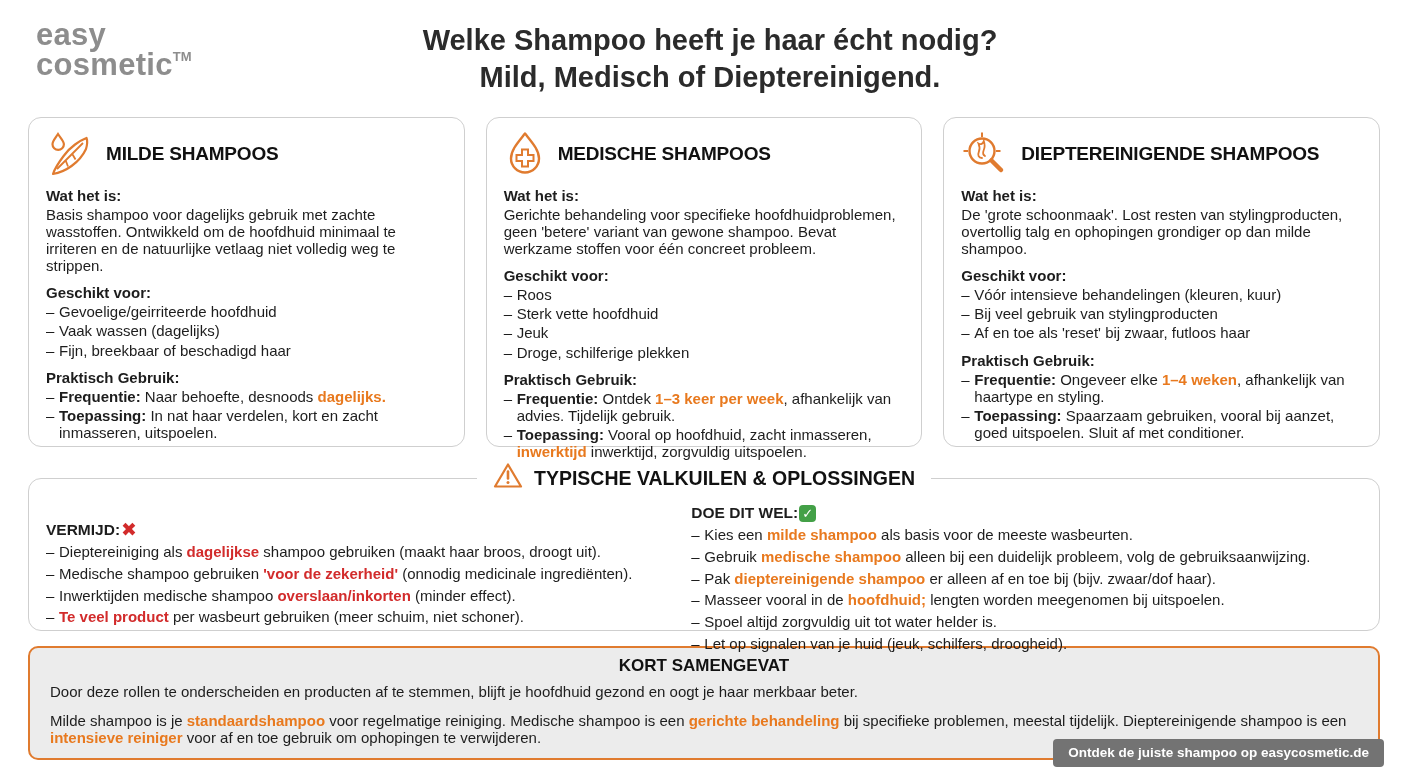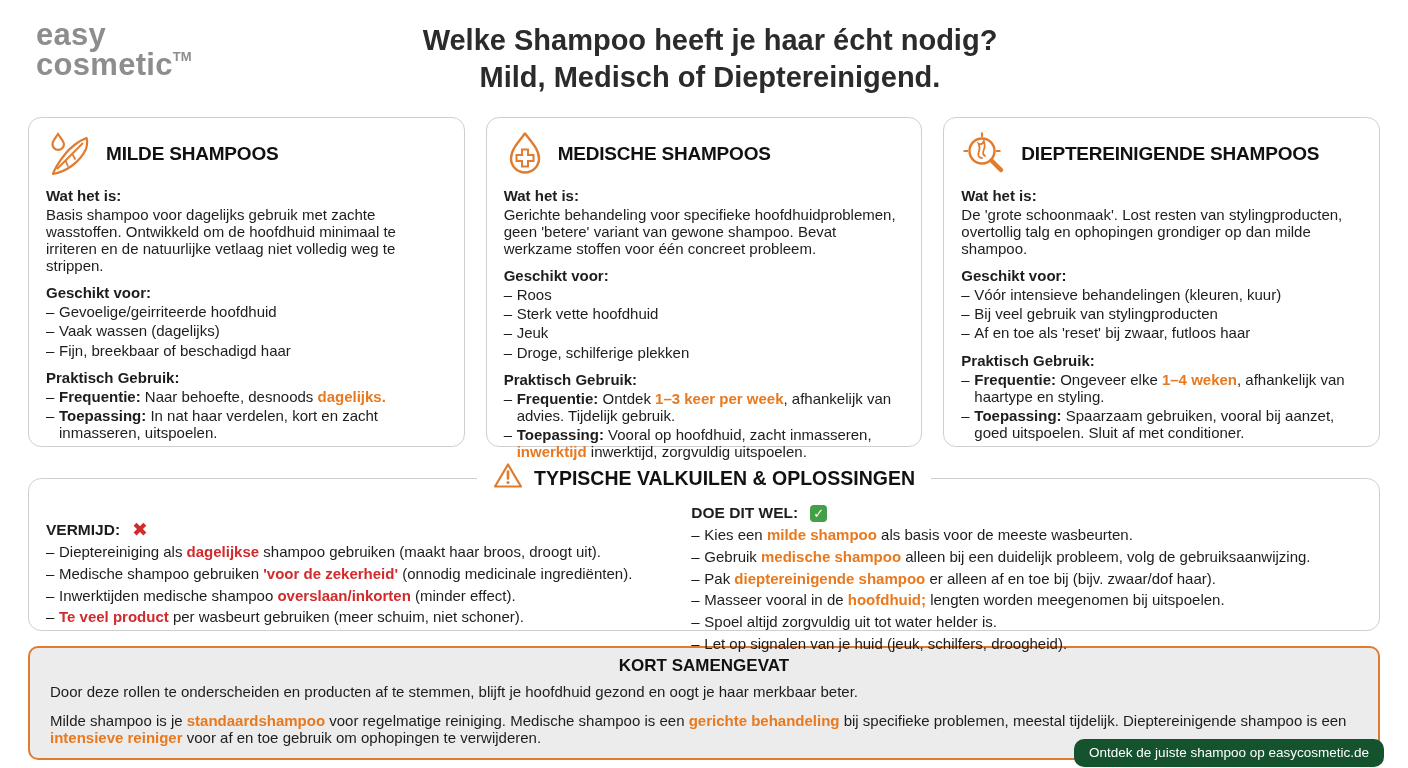--- a/index.html
+++ b/index.html
@@ -60,21 +60,21 @@
   }
   .pitfalls-title{
     position:absolute;top:-17px;left:50%;transform:translateX(-50%);
     background:#fff;padding:0 16px;display:flex;align-items:center;gap:11px;
     font-size:19.5px;font-weight:bold;color:#111;white-space:nowrap;justify-content:flex-end;
   }
   .pitfalls-cols{display:flex;padding:25px 16px 0 17px;}
   .pit-col{font-size:15px;}
   .pit-col.avoid{width:49%;padding-top:16px;}
   .pit-col.do{width:51%;}
-  .col-label{display:flex;align-items:center;gap:12px;font-size:15.5px;font-weight:bold;margin-bottom:4px;text-align:center;}
+  .col-label{display:flex;align-items:center;gap:1px;font-size:15.5px;font-weight:bold;margin-bottom:4px;text-align:center;}
   .pit-col li{line-height:1.15;margin-bottom:4.5px;}
   .x-glyph{color:var(--red);font-size:19px;font-weight:bold;line-height:1;}
   .check-glyph{
     display:inline-flex;align-items:center;justify-content:center;
     width:17px;height:17px;background:var(--green);border-radius:4px;
     color:#fff;font-size:13px;font-weight:bold;line-height:1;
   }
 
   
   .summary{
@@ -82,22 +82,22 @@
     border:2px solid var(--accent-stroke);border-radius:10px;
     padding:8px 20px 11px;
   }
   .summary h2{text-align:center;font-size:17px;font-weight:bold;color:#111;margin-bottom:7px;}
   .summary p{font-size:15px;line-height:1.18;margin-bottom:11px;}
   .summary p:last-child{margin-bottom:0;}
 
   
   .cta{
     position:absolute;right:24px;bottom:1px;
-    background:#14532d;color:#fff;font-weight:normal;font-size:13.5px;
-    padding:6px 15px 7px;border-radius:10px;text-decoration:none;white-space:nowrap;
+    background:#737373;color:#fff;font-weight:bold;font-size:13.5px;
+    padding:6px 15px 7px;border-radius:4px;text-decoration:none;white-space:nowrap;
     cursor:pointer;border:none;
   }
 </style>
 </head>
 <body>
 
 <div class="header">
   <div class="logo">
     <div>easy</div>
     <div><span>cosmetic</span><sup>TM</sup></div>

